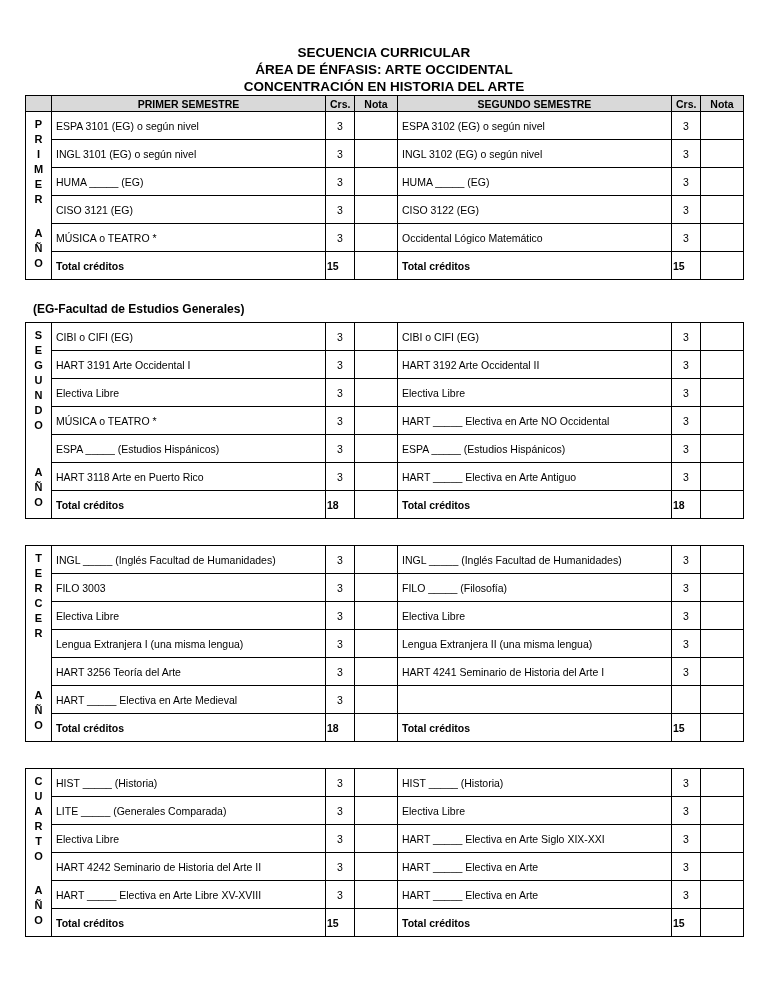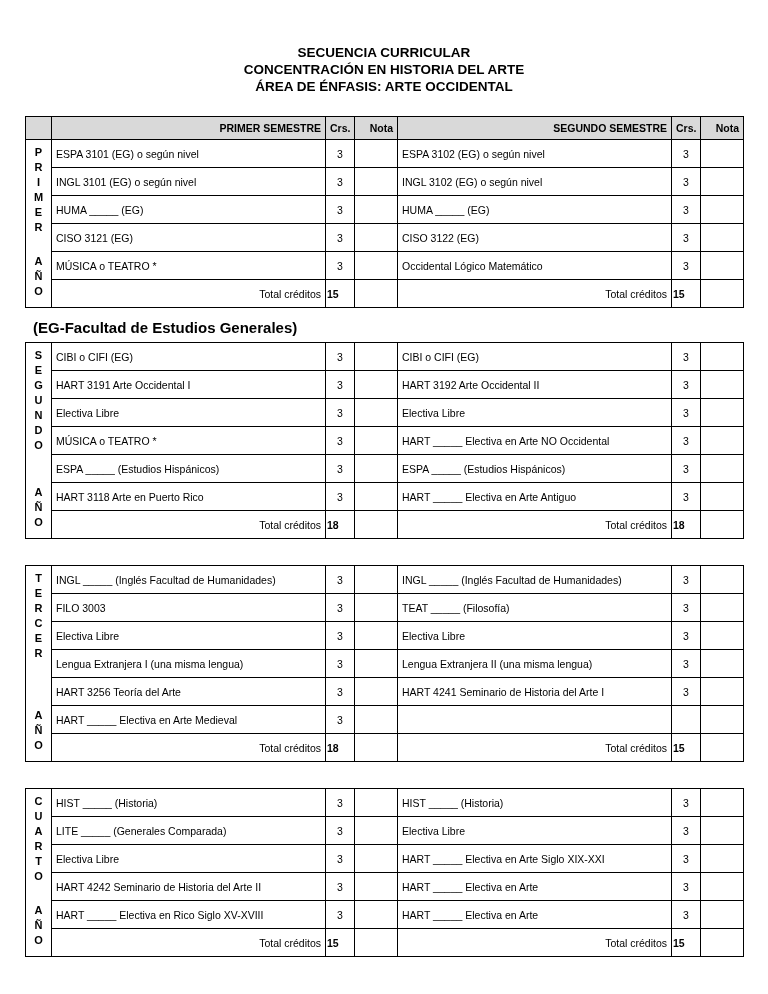--- a/index.html
+++ b/index.html
@@ -2,48 +2,48 @@
 <html style="--hdr: #d9d9d9;"><head>
 <meta charset="utf-8">
 <style>
   * { box-sizing: border-box; }
   html, body { margin: 0; padding: 0; }
   body {
     width: 768px; height: 994px; background: #ffffff; color: #000;
     font-family: "Liberation Sans", sans-serif;
   }
   .page { width: 768px; height: 994px; padding: 44px 25px 20px 25px; }
-  .title { text-align: center; font-weight: 700; font-size: 13.5px; line-height: 17px; margin-bottom: 21px; }
+  .title { text-align: center; font-weight: 700; font-size: 13.5px; line-height: 17px; }
 
   table { border-collapse: collapse; table-layout: fixed; width: 718px; border: 1.5px solid #000; }
   td { border: 1px solid #000; height: 28px; padding: 0 4px; font-size: 10.5px; white-space: nowrap; overflow: hidden; }
-  tr.hdr td { background: var(--hdr, #d9d9d9); font-weight: 700; text-align: right; height: 23px; }
+  tr.hdr td { background: var(--hdr, #d9d9d9); font-weight: 700; text-align: center; height: 16px; }
   td.course { text-align: left; margin-left: 9px; }
   td.crs { text-align: center; padding: 0 1px; }
   td.nota { }
-  td.total-label { text-align: right; font-weight: 400; }
+  td.total-label { text-align: left; font-weight: 700; }
   td.total-val { text-align: left; font-weight: 700; padding: 0 1px; }
   td.ylabel { padding: 0; vertical-align: top; }
   .ylabel-flex { display: flex; flex-direction: column; justify-content: space-between; align-items: center; padding: 5px 0; }
   .letter { font-weight: 700; font-size: 11px; line-height: 15px; text-align: center; }
 
   .footnotes {
     display: flex; justify-content: space-between; width: 718px;
-    font-weight: 700; font-size: 15px; margin: 11px 0 6px 0; padding: 0 32px 0 8px;
+    font-weight: 700; font-size: 12px; margin: 22px 0 6px 0; padding: 0 32px 0 8px;
   }
   #year-2, #year-3 { margin-top: 26px; }
 </style>
 </head>
 <body>
 
 <div class="page">
   <div class="title">
     <div>SECUENCIA CURRICULAR</div>
+    <div>ÁREA DE ÉNFASIS: ARTE OCCIDENTAL</div>
     <div>CONCENTRACIÓN EN HISTORIA DEL ARTE</div>
-    <div>ÁREA DE ÉNFASIS: ARTE OCCIDENTAL</div>
   </div>
 
   <div id="year-0">
       <table>
         <colgroup>
           <col style="width: 26px;">
           <col style="width: 274px;">
           <col style="width: 29px;">
           <col style="width: 43px;">
           <col style="width: 274px;">
@@ -256,21 +256,21 @@
             <td class="crs">3</td>
             <td class="nota"></td>
             <td class="course">INGL _____ (Inglés Facultad de Humanidades)</td>
             <td class="crs">3</td>
             <td class="nota"></td>
           </tr>
           <tr>
             <td class="course">FILO 3003</td>
             <td class="crs">3</td>
             <td class="nota"></td>
-            <td class="course">TEAT _____ (Filosofía)</td>
+            <td class="course">FILO _____ (Filosofía)</td>
             <td class="crs">3</td>
             <td class="nota"></td>
           </tr>
           <tr>
             <td class="course">Electiva Libre</td>
             <td class="crs">3</td>
             <td class="nota"></td>
             <td class="course">Electiva Libre</td>
             <td class="crs">3</td>
             <td class="nota"></td>
@@ -365,21 +365,21 @@
           </tr>
           <tr>
             <td class="course">HART 4242 Seminario de Historia del Arte II</td>
             <td class="crs">3</td>
             <td class="nota"></td>
             <td class="course">HART _____ Electiva en Arte</td>
             <td class="crs">3</td>
             <td class="nota"></td>
           </tr>
           <tr>
-            <td class="course">HART _____ Electiva en Rico Siglo XV-XVIII</td>
+            <td class="course">HART _____ Electiva en Arte Libre XV-XVIII</td>
             <td class="crs">3</td>
             <td class="nota"></td>
             <td class="course">HART _____ Electiva en Arte</td>
             <td class="crs">3</td>
             <td class="nota"></td>
           </tr>
           <tr>
             <td class="total-label">Total créditos</td>
             <td class="total-val">15</td>
             <td class="nota"></td>

